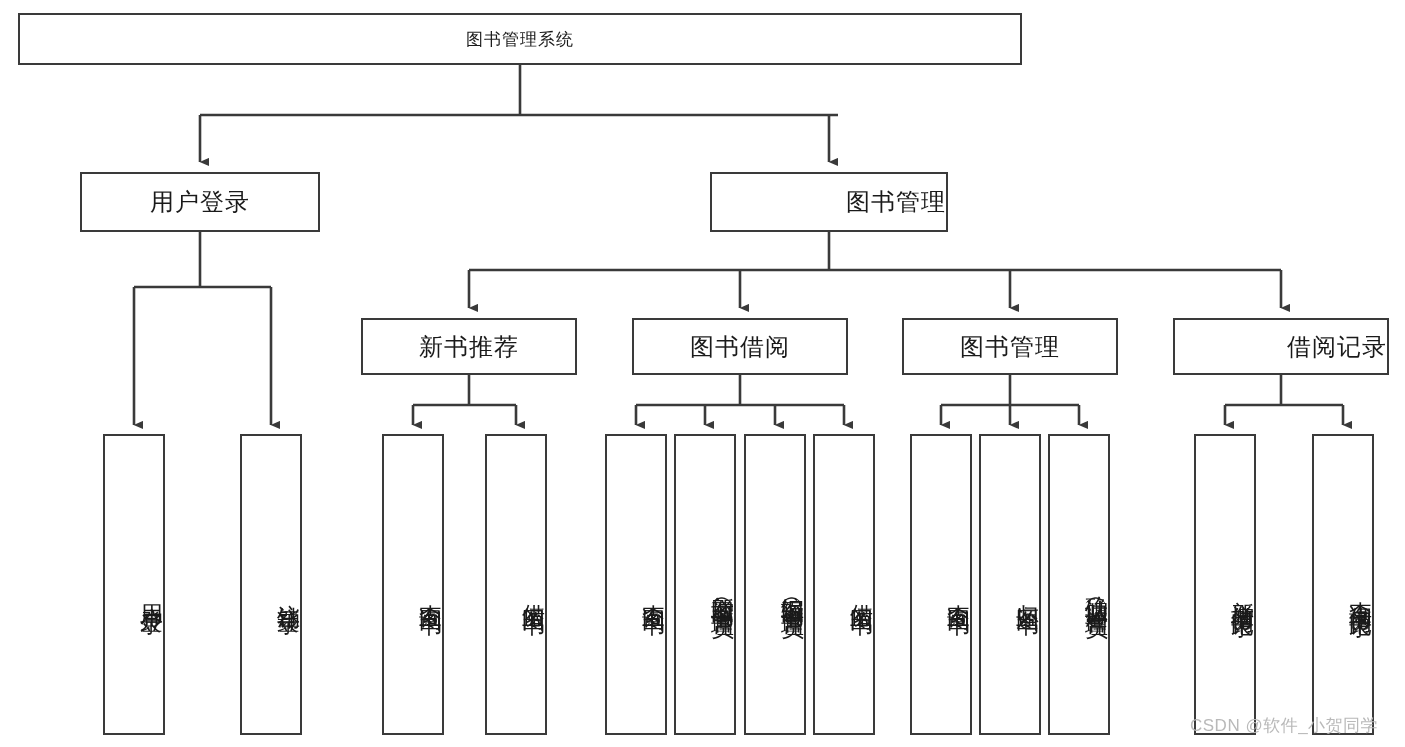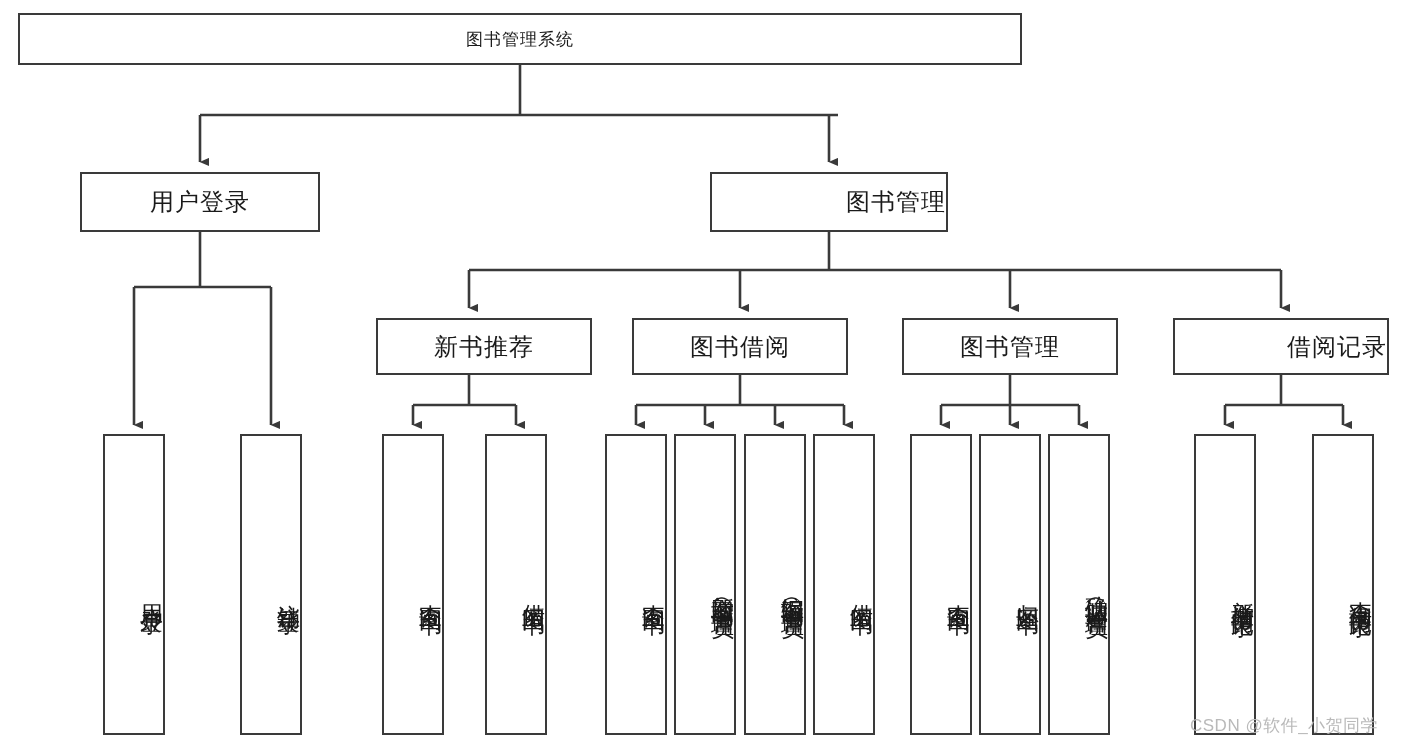--- a/index.html
+++ b/index.html
@@ -123,21 +123,21 @@
     <span class="lbl">图书管理系统</span>
   </div>
 
   <div class="node h" style="left:80px; top:172px; width:240px; height:60px;">
     <span class="lbl">用户登录</span>
   </div>
   <div class="node h" style="left:710px; top:172px; width:238px; height:60px;justify-content:flex-end;">
     <span class="lbl">图书管理</span>
   </div>
 
-  <div class="node h" style="left:361px; top:318px; width:216px; height:57px;margin-left:15px;">
+  <div class="node h" style="left:361px; top:318px; width:216px; height:57px;">
     <span class="lbl">新书推荐</span>
   </div>
   <div class="node h" style="left:632px; top:318px; width:216px; height:57px;">
     <span class="lbl">图书借阅</span>
   </div>
   <div class="node h" style="left:902px; top:318px; width:216px; height:57px;">
     <span class="lbl">图书管理</span>
   </div>
   <div class="node h" style="left:1173px; top:318px; width:216px; height:57px;justify-content:flex-end;">
     <span class="lbl">借阅记录</span>

